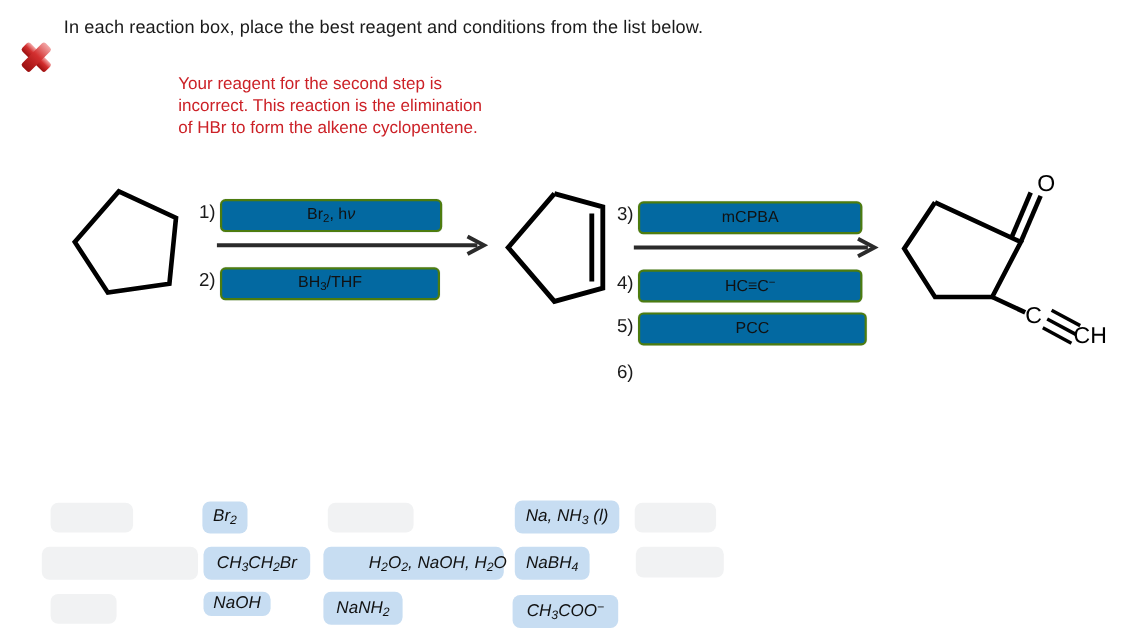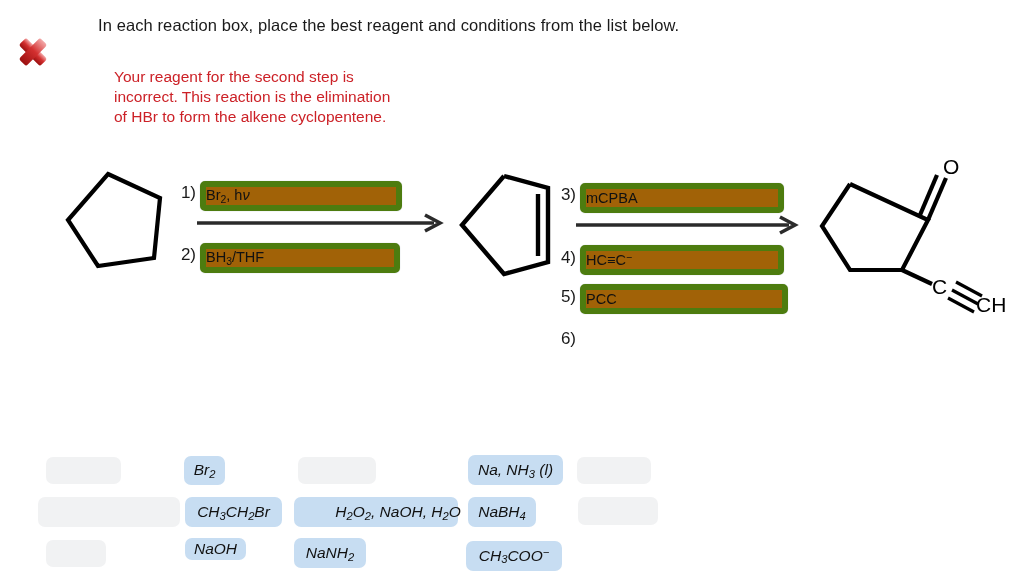--- a/index.html
+++ b/index.html
@@ -14,45 +14,45 @@
 
   .abs { position: absolute; }
 
   
   #prompt-text {
     left: 58px; top: 16px;
     font-size: 16.5px;
     color: #1a1a1a;
     white-space: nowrap;
     letter-spacing: 0.1px;
-    margin-left: 40px;
   }
   #error-icon { left: 11px; top: 33px; width: 44px; height: 38px; }
 
   #feedback-text {
     left: 114px; top: 67px;
     font-size: 15.5px;
     line-height: 20px;
     color: #cc2127;
     width: 400px;
   }
-  #feedback-text div { white-space: nowrap; }
+  #feedback-text div { white-space: nowrap; margin-left: 48px; }
 
   
   .step-num {
     font-size: 17px;
     color: #1a1a1a;
     text-align: right;
   }
   .rxn-box {
-    background: #a16207;
-    border: 6px solid #4d7c0f;
+    background: #0369a1;
+    border: 2px solid #4d7c0f;
     border-radius: 5px;
     display: flex;
     align-items: center;
+    justify-content: center;
     font-size: 14.5px;
     color: #111111;
     box-shadow: 0 0 0 0.5px rgba(215,223,230,0.5);
   }
   .rxn-box sub, .rxn-box sup { font-size: 72%; }
   .rxn-box sub { vertical-align: -0.24em; }
   .rxn-box sup { vertical-align: 0.42em; }
 
   
   .tile {

